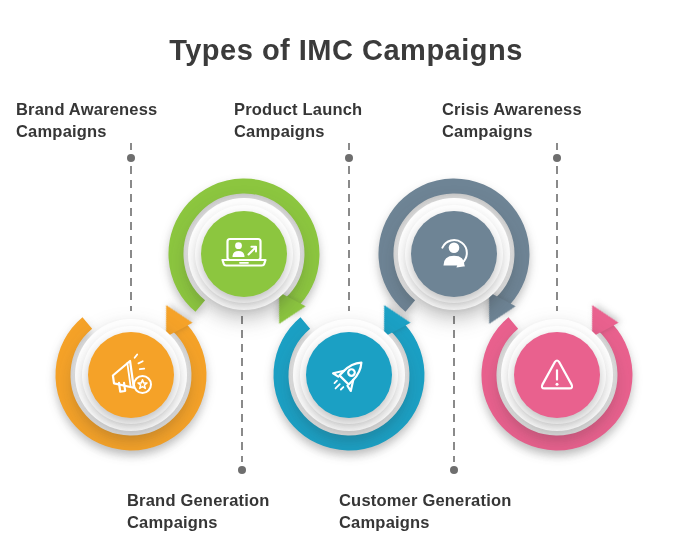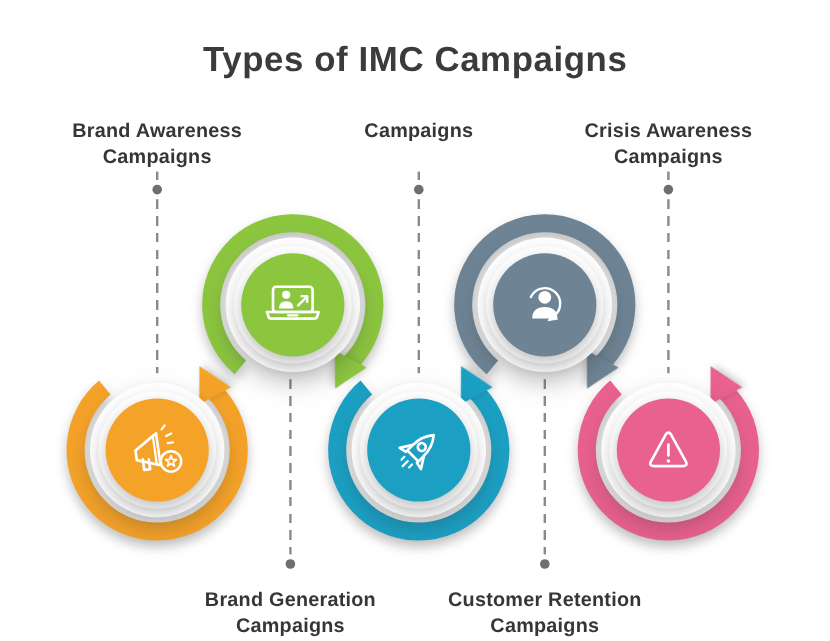--- a/index.html
+++ b/index.html
@@ -8,21 +8,21 @@
     position:relative; width:692px; height:534px; margin:4px auto;
     background:#ffffff; overflow:hidden;
     font-family:"Liberation Sans","DejaVu Sans",sans-serif;
   }
   .title {
     position:absolute; left:0; right:0; top:30px;
     text-align:center; font-size:29px; font-weight:700;
     letter-spacing:0.5px; color:#3B3B3B;
   }
   .label {
-    position:absolute; width:230px; text-align:center;
+    position:absolute; width:230px; 
     font-size:16.5px; font-weight:600; line-height:21.5px;
     color:#363636; letter-spacing:0.2px;
   }
   .label span { display:block; }
   .vline {
     position:absolute; width:2px;
     background:repeating-linear-gradient(180deg,#8A8A8A 0 8px,transparent 8px 14px);
   }
   .minidash { position:absolute; width:2px; height:7px; background:#8A8A8A; }
   .dot {
@@ -41,33 +41,34 @@
 
 <div class="canvas">
 
   <div class="title">Types of IMC Campaigns</div>
 
   <div class="label" style="left:16px;top:95px">
     <span>Brand Awareness</span>
     <span>Campaigns</span>
   </div>
   <div class="label" style="left:234px;top:95px">
+    <span>Product Launch</span>
     <span>Campaigns</span>
   </div>
   <div class="label" style="left:442px;top:95px">
     <span>Crisis Awareness</span>
     <span>Campaigns</span>
   </div>
 
   <div class="label" style="left:127px;top:486px">
     <span>Brand Generation</span>
     <span>Campaigns</span>
   </div>
   <div class="label" style="left:339px;top:486px">
-    <span>Customer Retention</span>
+    <span>Customer Generation</span>
     <span>Campaigns</span>
   </div>
 
   <div>
     <div class="minidash" style="left:130px;top:139px"></div>
     <div class="dot" style="left:127px;top:150px"></div>
     <div class="vline" style="left:130px;top:162px;height:145px"></div>
   </div>
   <div>
     <div class="minidash" style="left:348px;top:139px"></div>

